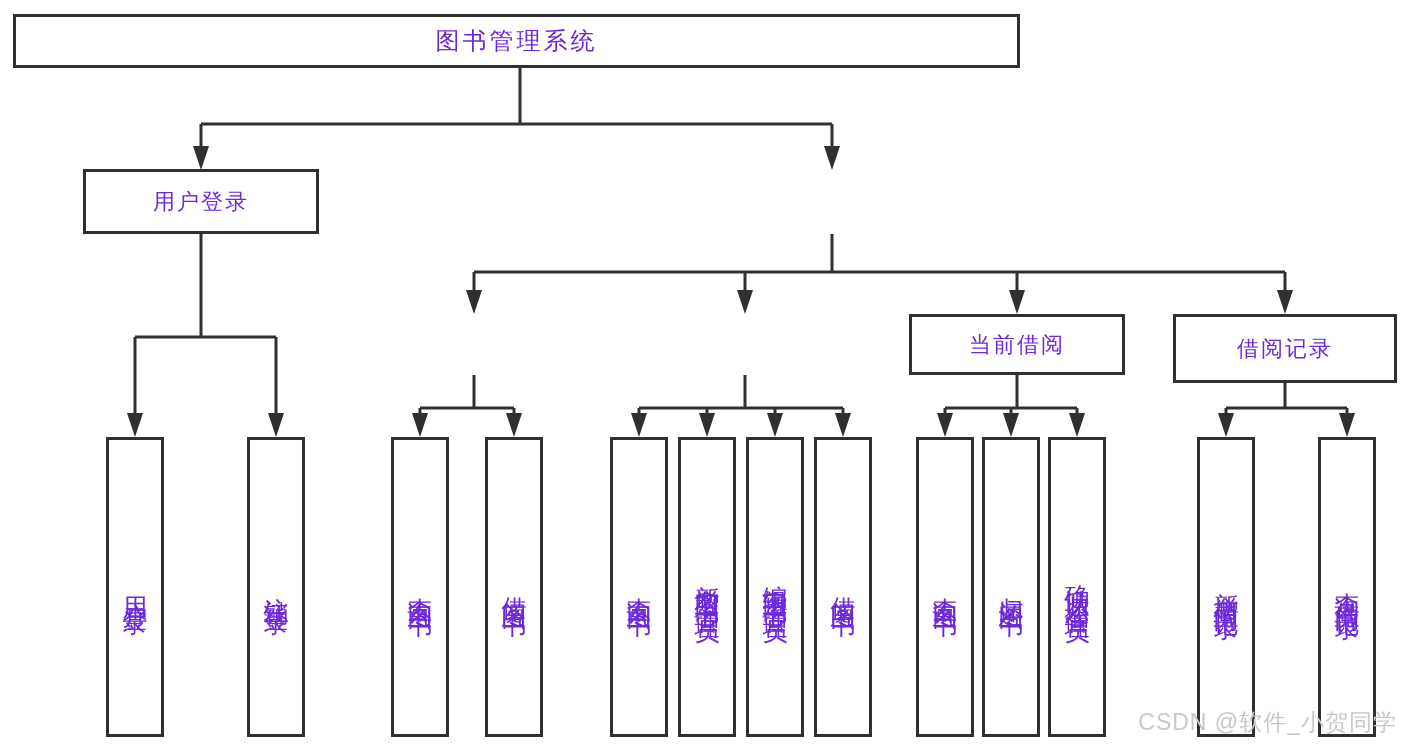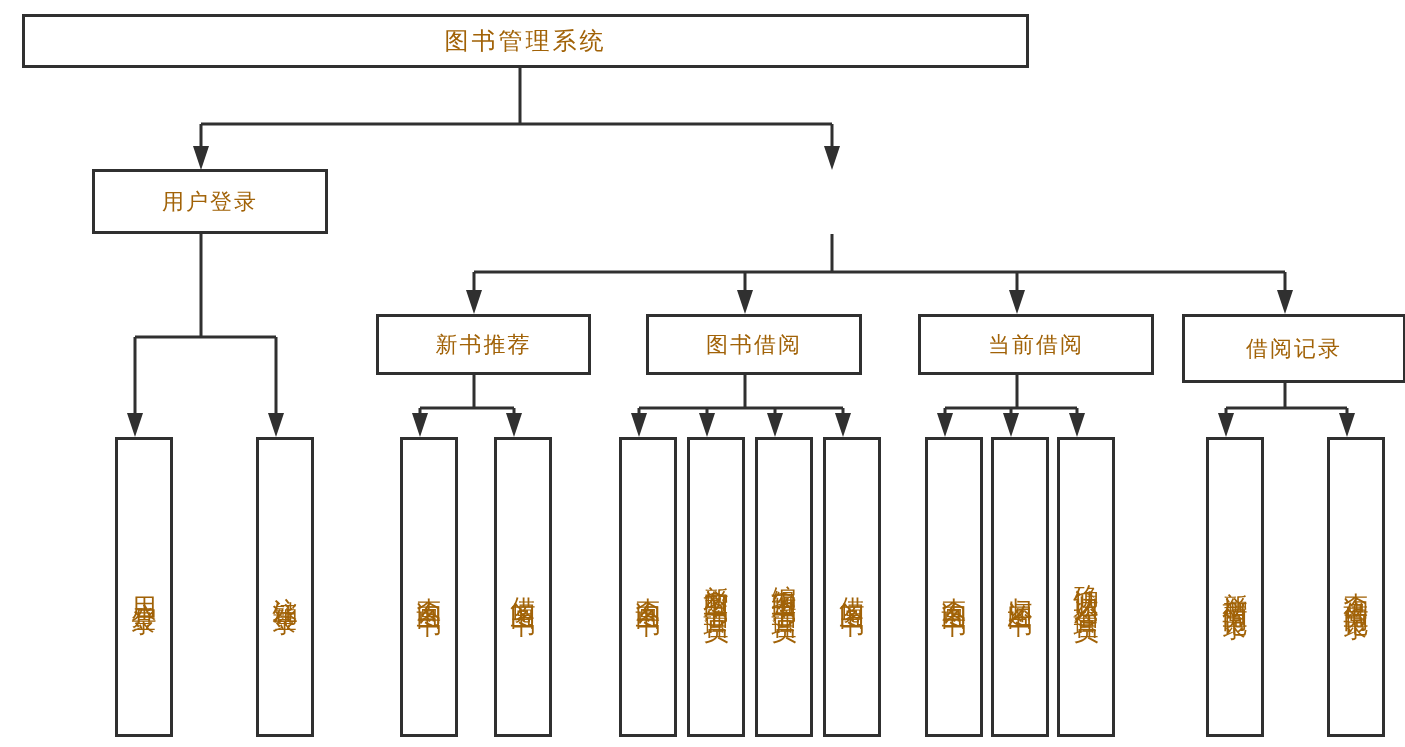--- a/index.html
+++ b/index.html
@@ -12,23 +12,22 @@
   }
   .lines{position:absolute;left:0;top:0;z-index:1;}
   .box{
     position:absolute;
     box-sizing:border-box;
     border:3px solid #303030;
     background:#ffffff;
     display:flex;
     align-items:center;
     justify-content:center;
-    color:#a16207;
+    color:#6d28d9;
     z-index:2;
-    margin-left:9px;
   }
   .hlabel{
     font-size:22px;
     letter-spacing:2px;
     white-space:nowrap;
   }
   .rootlabel{
     font-size:24px;
     letter-spacing:3px;
     white-space:nowrap;
@@ -90,27 +89,21 @@
   </svg>
 
   <div class="box" style="left:13px;top:14px;width:1007px;height:54px">
     <span class="rootlabel">图书管理系统</span>
   </div>
 
   <div class="box" style="left:83px;top:169px;width:236px;height:65px">
     <span class="hlabel">用户登录</span>
   </div>
 
-  <div class="box" style="left:367px;top:314px;width:215px;height:61px">
-    <span class="hlabel">新书推荐</span>
-  </div>
-  <div class="box" style="left:637px;top:314px;width:216px;height:61px">
-    <span class="hlabel">图书借阅</span>
-  </div>
-  <div class="box" style="left:909px;top:314px;width:236px;height:61px">
+  <div class="box" style="left:909px;top:314px;width:216px;height:61px">
     <span class="hlabel">当前借阅</span>
   </div>
   <div class="box" style="left:1173px;top:314px;width:224px;height:69px">
     <span class="hlabel">借阅记录</span>
   </div>
 
   <div class="box" style="left:106px;top:437px;width:58px;height:300px">
     <span class="vlabel">用户登录</span>
   </div>
   <div class="box" style="left:247px;top:437px;width:58px;height:300px">
@@ -147,14 +140,15 @@
     <span class="vlabel">确认归还（管理员）</span>
   </div>
 
   <div class="box" style="left:1197px;top:437px;width:58px;height:300px">
     <span class="vlabel">新增借阅记录</span>
   </div>
   <div class="box" style="left:1318px;top:437px;width:58px;height:300px">
     <span class="vlabel">查询借阅记录</span>
   </div>
 
+  <div class="watermark">CSDN @软件_小贺同学</div>
 
 </div>
 
 </body></html>

